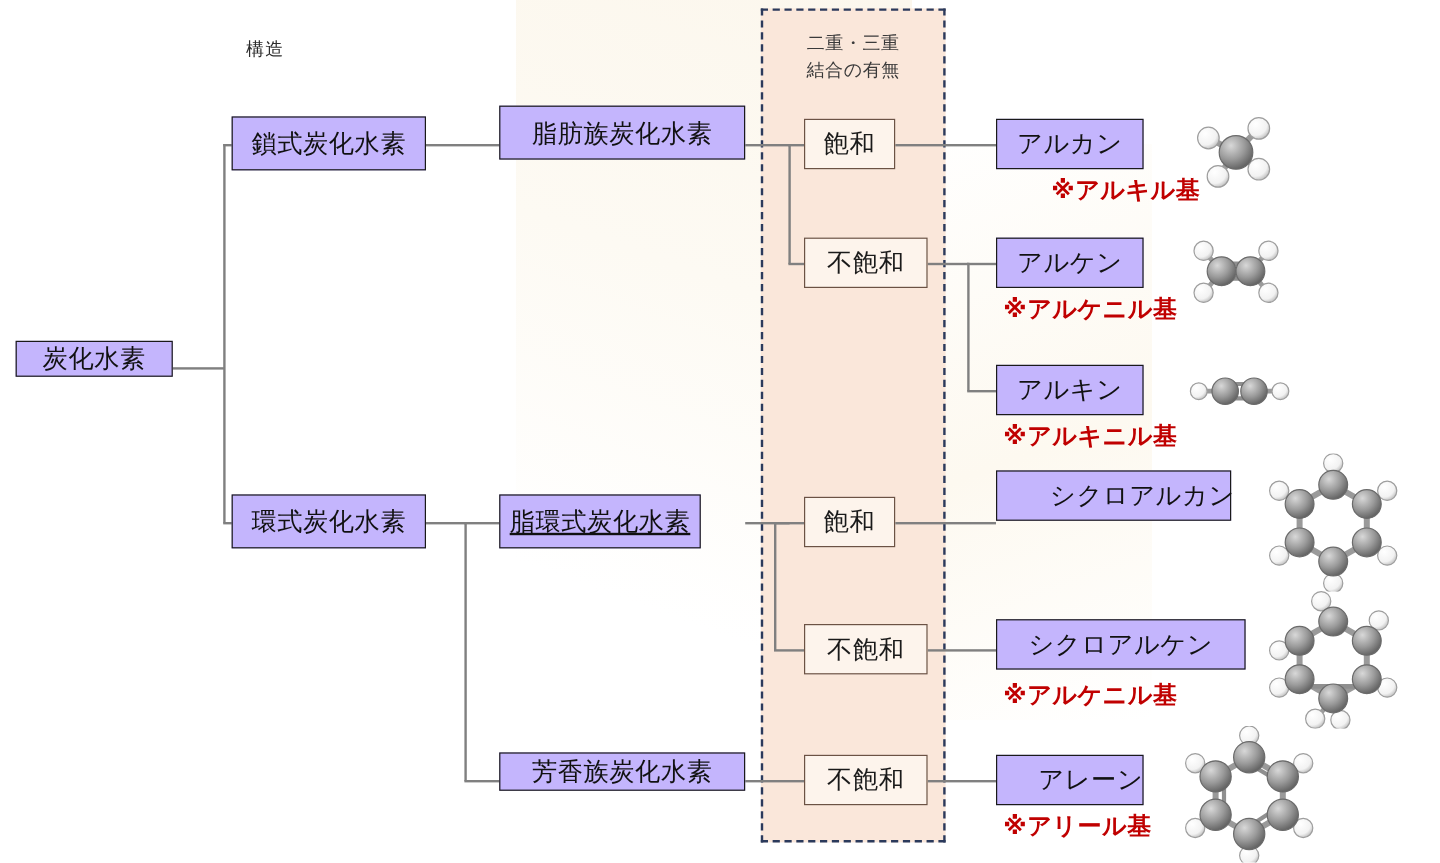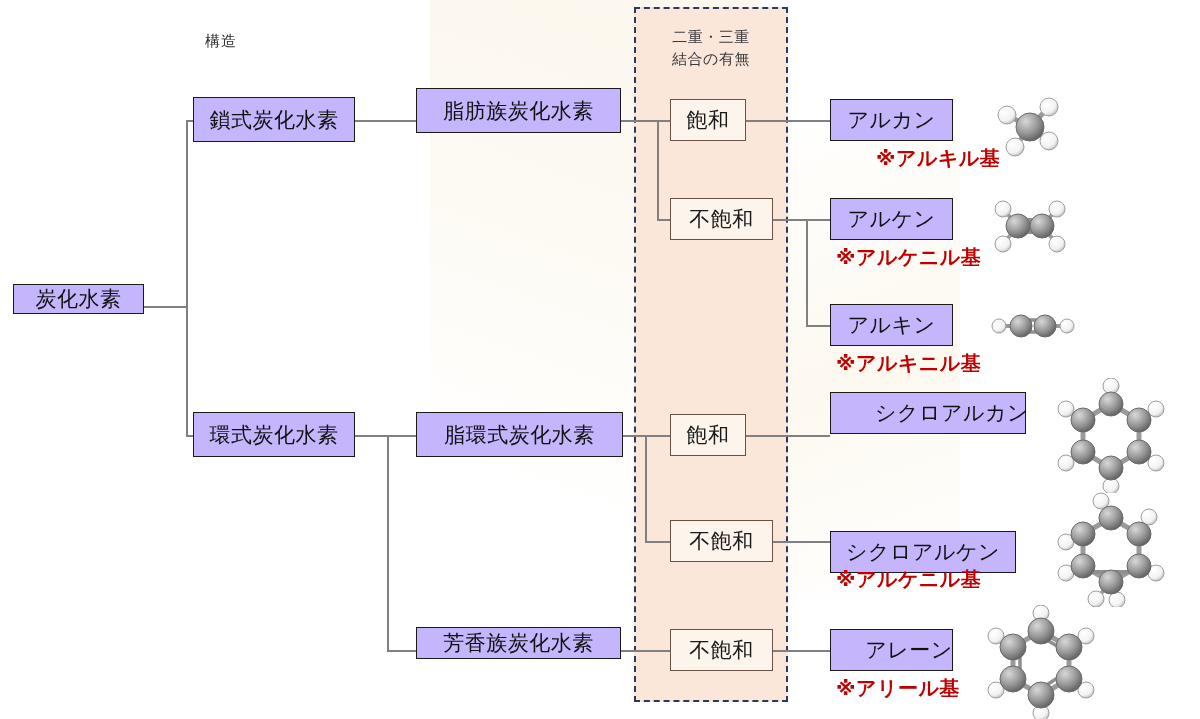--- a/index.html
+++ b/index.html
@@ -129,34 +129,34 @@
   <div class="line h" style="left:773px;top:541px;width:57px;"></div>
 
   <div class="line h" style="left:773px;top:650px;width:57px;"></div>
 
   <div class="node" style="left:13px;top:284px;width:131px;height:30px;">炭化水素</div>
 
   <div class="node" style="left:193px;top:97px;width:162px;height:45px;">鎖式炭化水素</div>
   <div class="node" style="left:193px;top:412px;width:162px;height:45px;">環式炭化水素</div>
 
   <div class="node" style="left:416px;top:88px;width:205px;height:45px;">脂肪族炭化水素</div>
-  <div class="node" style="left:416px;top:412px;width:207px;height:45px;">脂環式炭化水素</div>
+  <div class="node" style="left:416px;top:412px;width:168px;height:45px;text-decoration:underline;">脂環式炭化水素</div>
   <div class="node" style="left:416px;top:627px;width:205px;height:32px;">芳香族炭化水素</div>
 
   <div class="node sat" style="left:670px;top:99px;width:76px;height:42px;">飽和</div>
   <div class="node sat" style="left:670px;top:198px;width:103px;height:42px;">不飽和</div>
   <div class="node sat" style="left:670px;top:414px;width:76px;height:42px;">飽和</div>
   <div class="node sat" style="left:670px;top:520px;width:103px;height:42px;">不飽和</div>
   <div class="node sat" style="left:670px;top:629px;width:103px;height:42px;">不飽和</div>
 
   <div class="node" style="left:830px;top:99px;width:123px;height:42px;">アルカン</div>
   <div class="node" style="left:830px;top:198px;width:123px;height:42px;">アルケン</div>
   <div class="node" style="left:830px;top:304px;width:123px;height:42px;">アルキン</div>
   <div class="node" style="left:830px;top:392px;width:196px;height:42px;padding-left:48px;">シクロアルカン</div>
-  <div class="node" style="left:830px;top:531px;width:186px;height:42px;">シクロアルケン</div>
+  <div class="node" style="left:830px;top:516px;width:208px;height:42px;">シクロアルケン</div>
   <div class="node" style="left:830px;top:629px;width:123px;height:42px;padding-left:35px;">アレーン</div>
 
   <div class="note" style="left:876px;top:145px;">※アルキル基</div>
   <div class="note" style="left:836px;top:244px;">※アルケニル基</div>
   <div class="note" style="left:836px;top:350px;">※アルキニル基</div>
   <div class="note" style="left:836px;top:566px;">※アルケニル基</div>
   <div class="note" style="left:836px;top:675px;">※アリール基</div>
 
   <svg class="mol" style="left:985px;top:93px;" width="90" height="70" viewBox="0 0 90 70">
     <defs>

